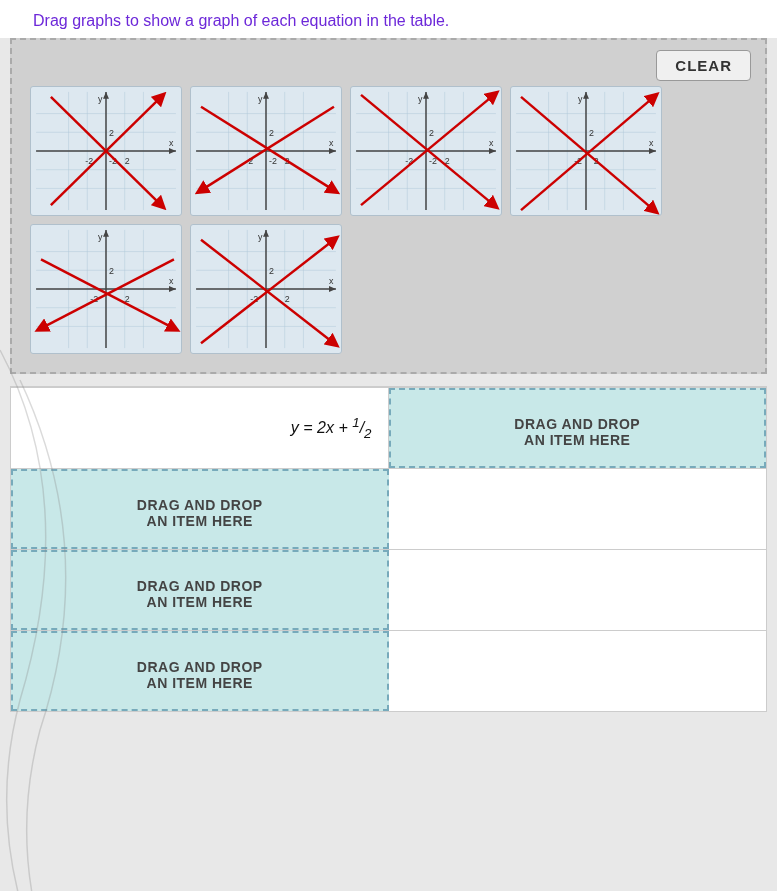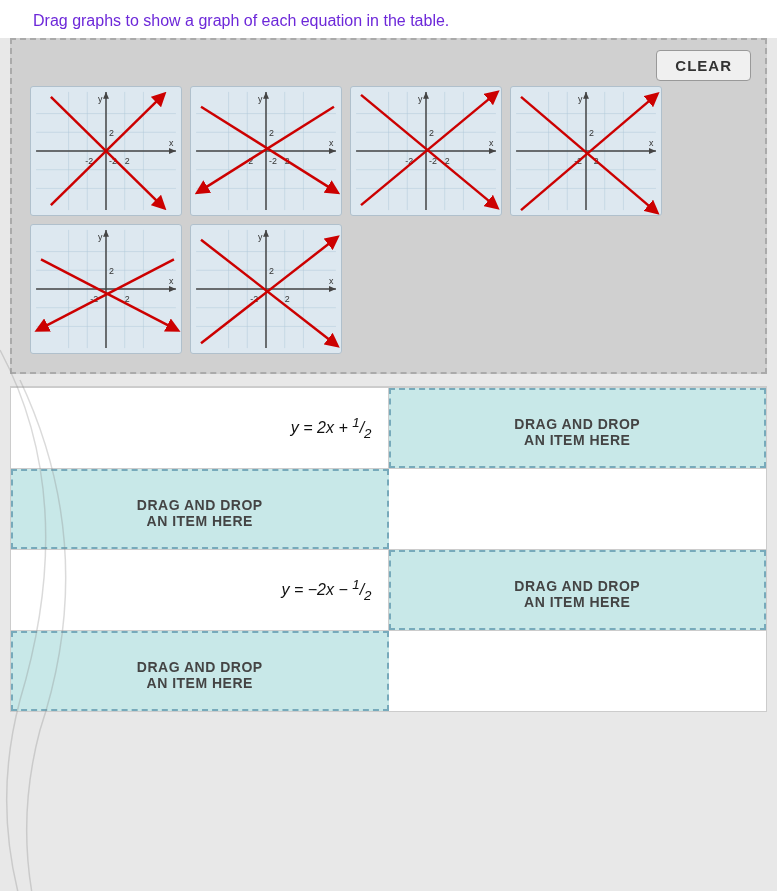--- a/index.html
+++ b/index.html
@@ -385,25 +385,20 @@
     </div>
   </div>
 
   <div class="table-row">
     <div class="drop-cell">
       <span class="drop-text">DRAG AND DROP<br>AN ITEM HERE</span>
     </div>
   </div>
 
   <div class="table-row">
-    <div class="equation-cell">
-      <span class="eq">
-        <i>y</i> = −2<i>x</i> − <sup>1</sup>/<sub>2</sub>
-      </span>
-    </div>
     <div class="drop-cell">
       <span class="drop-text">DRAG AND DROP<br>AN ITEM HERE</span>
     </div>
   </div>
 
   <div class="table-row">
     <div class="drop-cell">
       <span class="drop-text">DRAG AND DROP<br>AN ITEM HERE</span>
     </div>
   </div>

